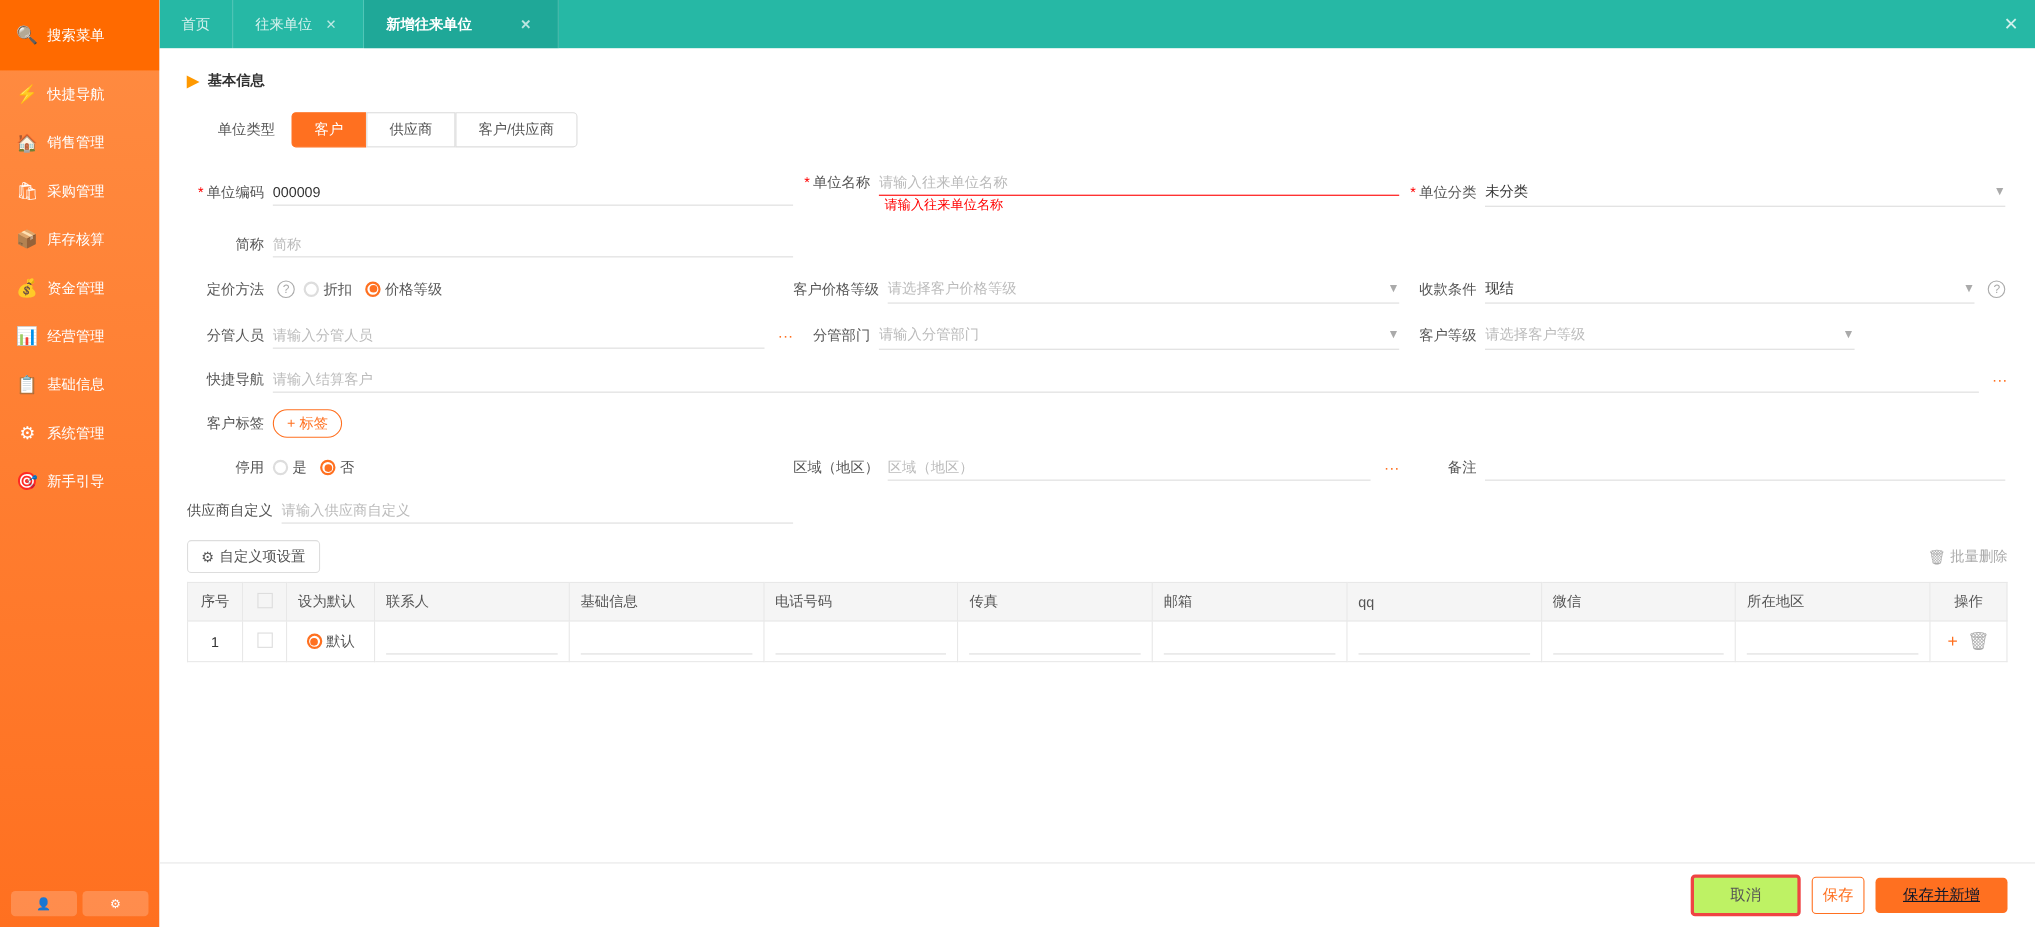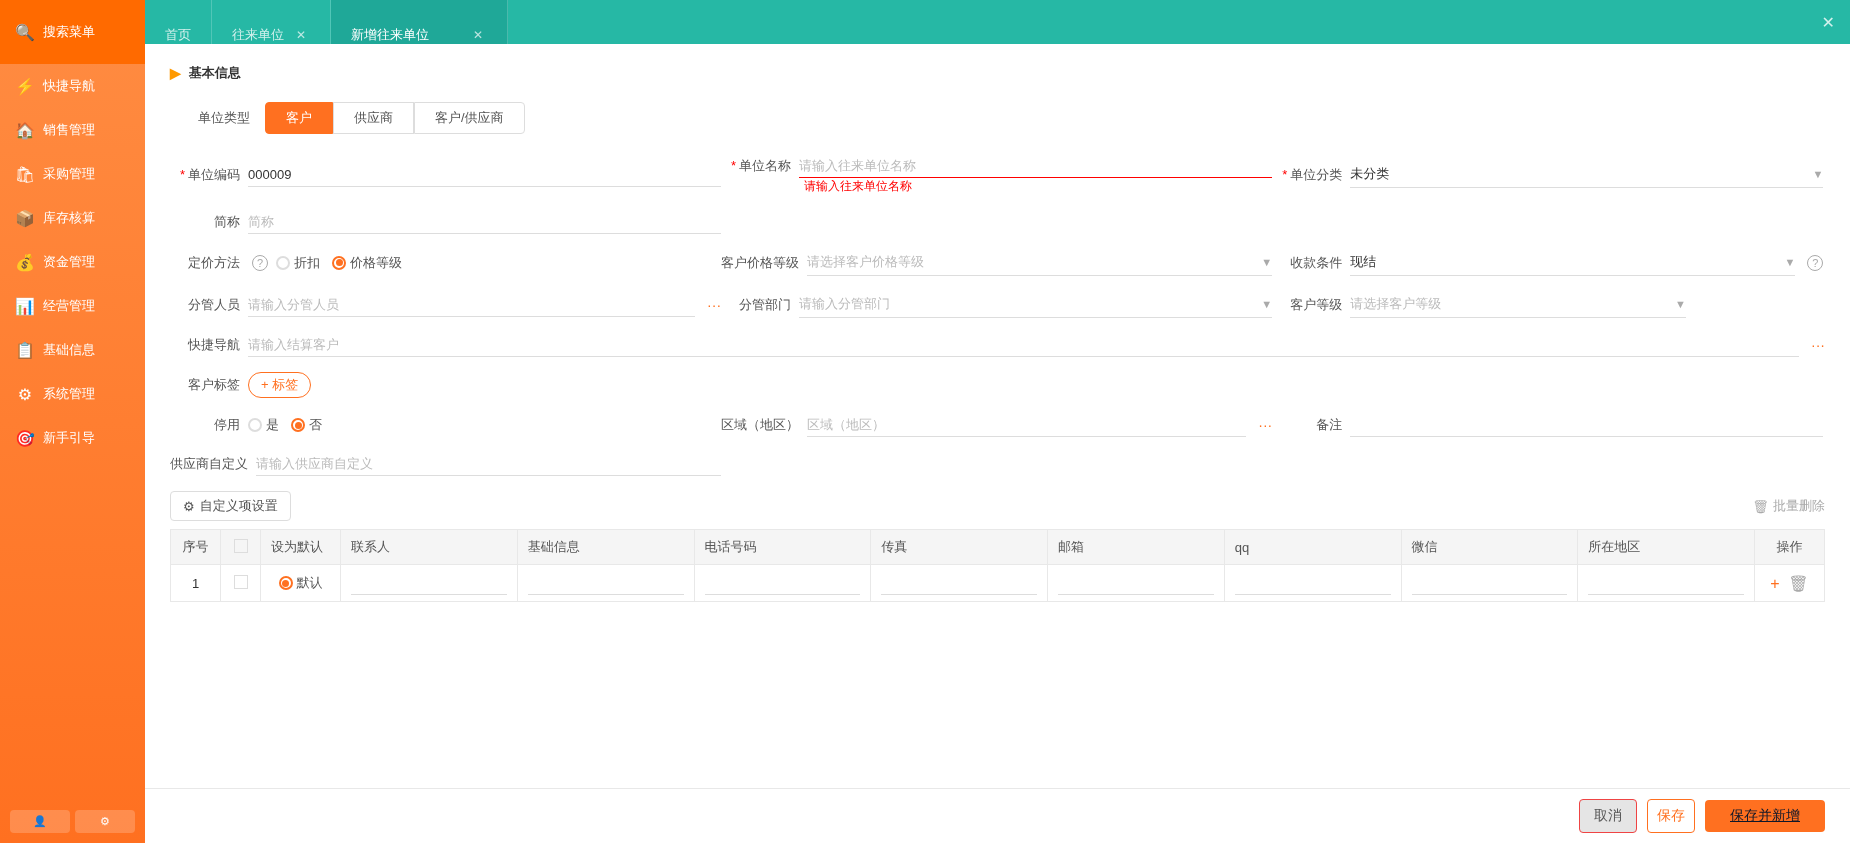--- a/index.html
+++ b/index.html
@@ -58,32 +58,32 @@
     
     .tab-bar {
       display: flex;
       background: #26b8a5;
       align-items: stretch;
       height: 44px;
       flex-shrink: 0;
     }
     .tab {
       display: flex;
-      align-items: flex-end;
+      align-items: center;
       padding: 0 20px;
       color: rgba(255,255,255,0.8);
       cursor: pointer;
       gap: 8px;
       font-size: 14px;
       border-right: 1px solid rgba(255,255,255,0.2);
     }
     .tab.active {
       background: #1fa898;
       color: #fff;
-      font-weight: 400;
+      font-weight: 700;
       gap: 40px;
     }
     .tab-close {
       font-size: 12px;
       color: rgba(255,255,255,0.7);
       cursor: pointer;
       padding: 2px 4px;
       border-radius: 50%;
     }
     .tab-spacer { flex: 1; }
@@ -359,23 +359,23 @@
       display: flex;
       justify-content: flex-end;
       align-items: center;
       padding: 10px 25px;
       background: #fff;
       border-top: 1px solid #e8e8e8;
       gap: 10px;
       flex-shrink: 0;
     }
     .btn-cancel {
-      padding: 7px 14px;
-      border: 1px solid #ef4444;
-      background: #e5e5e5;
+      padding: 7px 33px;
+      border: 3px solid #ef4444;
+      background: #bef264;
       border-radius: 4px;
       cursor: pointer;
       font-size: 14px;
       color: #555;
     }
     .btn-save {
       padding: 7px 9px;
       border: 1px solid #ff7020;
       background: #fff;
       border-radius: 4px;

